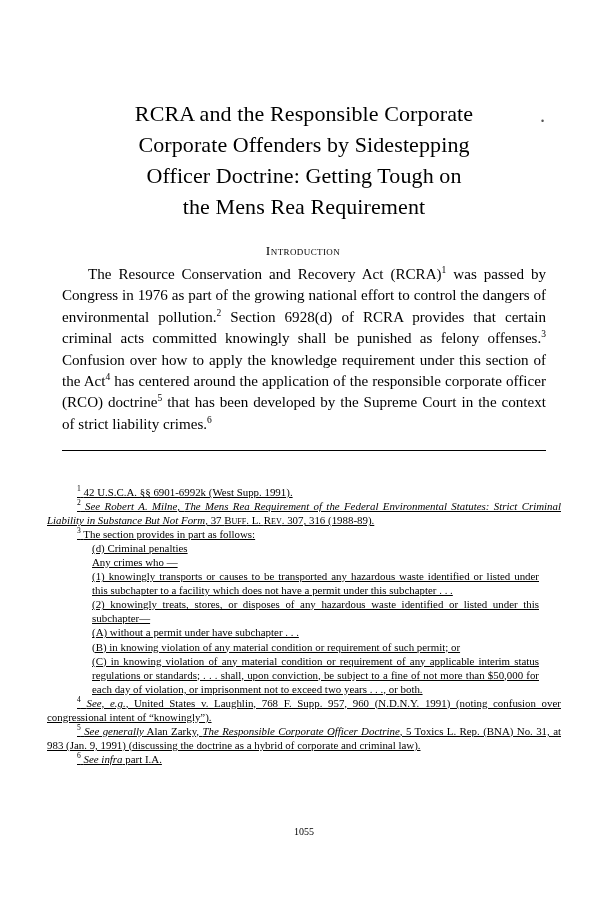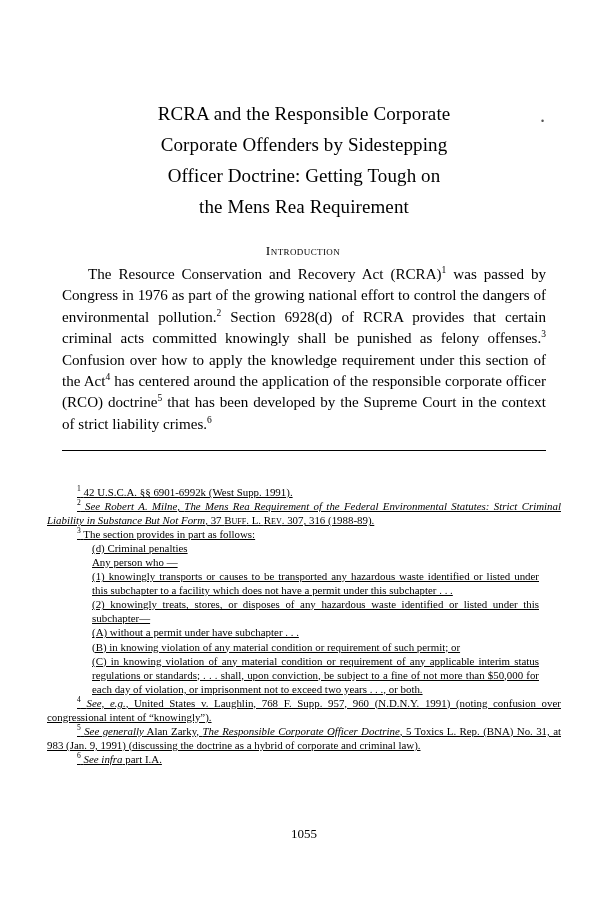--- a/index.html
+++ b/index.html
@@ -26,21 +26,21 @@
 
   
   .title-block {
     position: absolute;
     left: 62px;
     top: 98px;
     width: 484px;
     text-align: center;
   }
   .title-line {
-    font-size: 19px;
+    font-size: 22px;
     line-height: 31px;
     letter-spacing: 0.1px;
     white-space: nowrap;
   }
   .title-artifact {
     font-size: 20.5px;
     color: #555;
     position: absolute;
     right: 1px;
     top: 6px;
@@ -125,21 +125,21 @@
     padding-left: 0;
   }
 
   
   .folio {
     position: absolute;
     left: 0;
     top: 826px;
     width: 608px;
     text-align: center;
-    font-size: 13px;
+    font-size: 10px;
   }
 </style>
 </head>
 <body>
 
 <div class="page">
 
   <div class="title-block">
     <div class="title-line">RCRA and the Responsible Corporate</div>
     <div class="title-line">Corporate Offenders by Sidestepping</div>
@@ -156,21 +156,21 @@
 
   <div class="footnotes">
 
     <p class="fn"><sup>1</sup> <span>42 U.S.C.A. §§ 6901-6992k (West Supp. 1991).</span></p>
 
     <p class="fn"><sup>2</sup> <em>See Robert A. Milne, </em><em>The Mens Rea Requirement of the Federal Environmental Statutes: Strict Criminal Liability in Substance But Not Form</em><span>, 37 </span><span class="sc">Buff</span><span>. L. </span><span class="sc">Rev</span><span>. 307, 316 (1988-89).</span></p>
 
     <p class="fn"><sup>3</sup> <span>The section provides in part as follows:</span></p>
 
     <p class="fn-quote">(d) Criminal penalties</p>
-    <p class="fn-quote">Any person who —</p>
+    <p class="fn-quote">Any crimes who —</p>
     <p class="fn-quote">(1) knowingly transports or causes to be transported any hazardous waste identified or listed under this subchapter to a facility which does not have a permit under this subchapter . . .</p>
     <p class="fn-quote">(2) knowingly treats, stores, or disposes of any hazardous waste identified or listed under this subchapter—</p>
     <p class="fn-quote">(A) without a permit under have subchapter . . .</p>
     <p class="fn-quote">(B) in knowing violation of any material condition or requirement of such permit; or</p>
     <p class="fn-quote">(C) in knowing violation of any material condition or requirement of any applicable interim status regulations or standards; . . . shall, upon conviction, be subject to a fine of not more than $50,000 for each day of violation, or imprisonment not to exceed two years . . ., or both.</p>
 
 
     <p class="fn"><sup>4</sup> <em>See, e.g.</em><span>, United States v. Laughlin, 768 F. Supp. 957, 960 (N.D.N.Y. 1991) (noting confusion over congressional intent of “knowingly”).</span></p>
 
     <p class="fn"><sup>5</sup> <em>See generally</em><span> Alan Zarky, </span><em>The Responsible Corporate Officer Doctrine</em><span>, 5 Toxics L. Rep. (BNA) No. 31, at 983 (Jan. 9, 1991) (discussing the doctrine as a hybrid of corporate and criminal law).</span></p>

